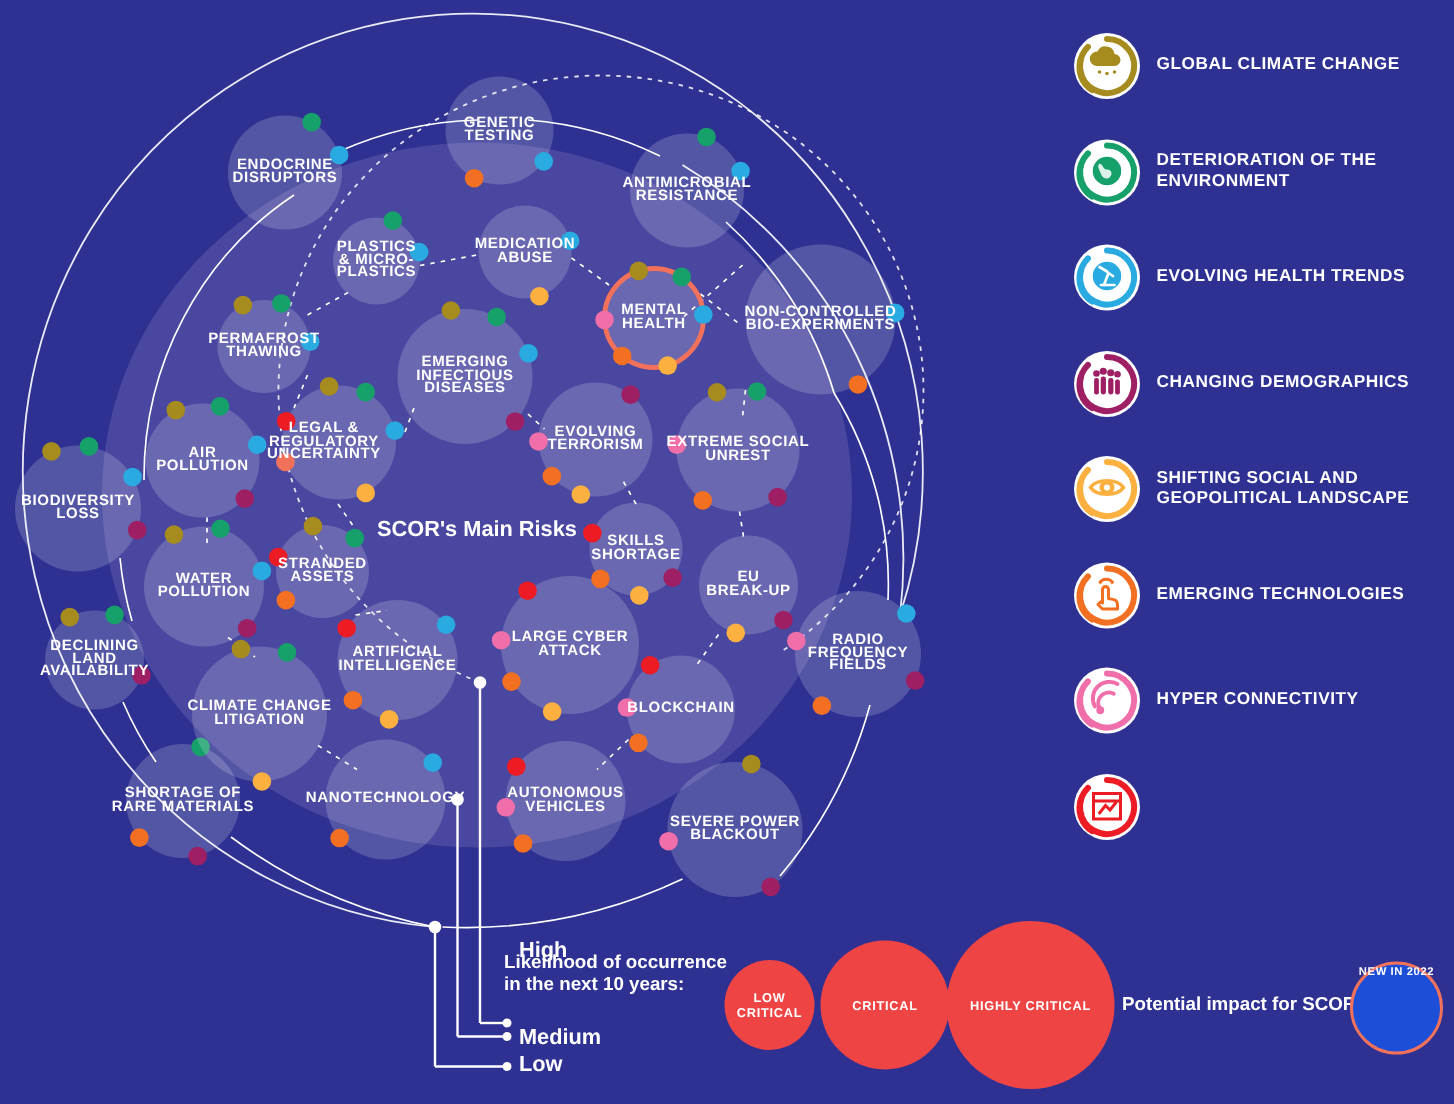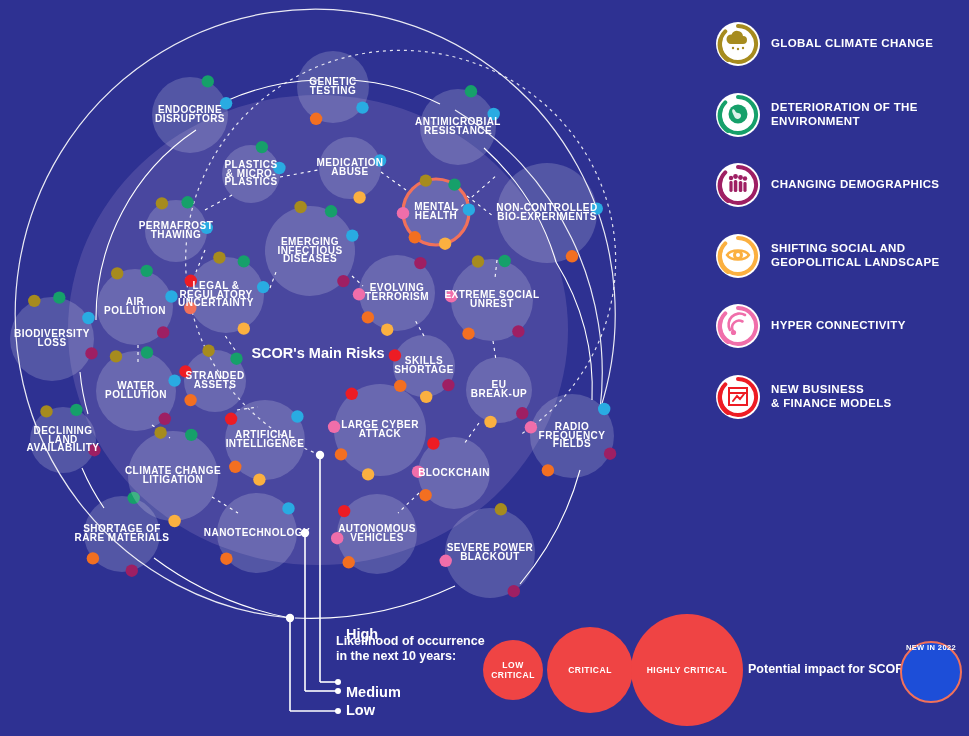--- a/index.html
+++ b/index.html
@@ -401,20 +401,31 @@
             <circle cx="22" cy="21" r="9.5" fill="#16a06a"></circle>
                <path d="M17 16c3 1 2 4 5 4s4 3 2 5-5 1-6-2-3-5-1-7z" fill="#ffffff" opacity=".85"></path>
           </svg>
         </div>
         <div class="legend-label" style="white-space: pre-line;">DETERIORATION OF THE
 ENVIRONMENT</div>
       </div>
       <div class="legend-item">
         <div class="legend-badge">
           <svg width="44" height="44" viewBox="0 0 44 44">
+            <path d="M22 4 A18 18 0 1 1 9.3 9.3" fill="none" stroke="#29abe2" stroke-width="4" stroke-linecap="round"></path>
+                <path d="M4.6 17 A18 18 0 0 0 12 38" fill="none" stroke="#29abe2" stroke-width="4" stroke-linecap="round"></path>
+            <circle cx="22" cy="21" r="9.5" fill="#29abe2"></circle>
+               <path d="M18 27h9M20 27l3-8M23 19l3 2M17 15l5 3" stroke="#ffffff" stroke-width="1.8" fill="none" stroke-linecap="round"></path>
+          </svg>
+        </div>
+        <div class="legend-label" style="white-space: pre-line;">EVOLVING HEALTH TRENDS</div>
+      </div>
+      <div class="legend-item">
+        <div class="legend-badge">
+          <svg width="44" height="44" viewBox="0 0 44 44">
             <path d="M22 4 A18 18 0 1 1 9.3 9.3" fill="none" stroke="#9e1f63" stroke-width="4" stroke-linecap="round"></path>
                 <path d="M4.6 17 A18 18 0 0 0 12 38" fill="none" stroke="#9e1f63" stroke-width="4" stroke-linecap="round"></path>
             <g fill="#9e1f63">
                  <circle cx="15" cy="15" r="2.2"></circle>
               <rect x="13.4" y="18" width="3.2" height="11" rx="1.4"></rect>
                  <circle cx="19.5" cy="13.5" r="2.4"></circle>
               <rect x="17.8" y="17" width="3.5" height="12" rx="1.6"></rect>
                  <circle cx="24.5" cy="14.5" r="2.4"></circle>
               <rect x="22.8" y="18" width="3.5" height="11" rx="1.6"></rect>
                  <circle cx="29" cy="15.5" r="2.2"></circle>
@@ -433,42 +444,51 @@
                <circle cx="22" cy="21" r="5" fill="#fbb040"></circle>
             <circle cx="22" cy="21" r="2" fill="#ffffff"></circle>
           </svg>
         </div>
         <div class="legend-label" style="white-space: pre-line;">SHIFTING SOCIAL AND
 GEOPOLITICAL LANDSCAPE</div>
       </div>
       <div class="legend-item">
         <div class="legend-badge">
           <svg width="44" height="44" viewBox="0 0 44 44">
+            <path d="M22 4 A18 18 0 1 1 9.3 9.3" fill="none" stroke="#f36f21" stroke-width="4" stroke-linecap="round"></path>
+                <path d="M4.6 17 A18 18 0 0 0 12 38" fill="none" stroke="#f36f21" stroke-width="4" stroke-linecap="round"></path>
+            <path d="M19 27v-9a2 2 0 0 1 4 0v6l3 .6c2 .4 3 1.8 3 3.7V31h-10l-3-3 2-2z" fill="#ffffff" stroke="#f36f21" stroke-width="2" stroke-linejoin="round"></path>
+               <path d="M17 14a5 5 0 0 1 9 0" fill="none" stroke="#f36f21" stroke-width="2"></path>
+          </svg>
+        </div>
+        <div class="legend-label" style="white-space: pre-line;">EMERGING TECHNOLOGIES</div>
+      </div>
+      <div class="legend-item">
+        <div class="legend-badge">
+          <svg width="44" height="44" viewBox="0 0 44 44">
             <path d="M22 4 A18 18 0 1 1 9.3 9.3" fill="none" stroke="#f06eaa" stroke-width="4" stroke-linecap="round"></path>
                 <path d="M4.6 17 A18 18 0 0 0 12 38" fill="none" stroke="#f06eaa" stroke-width="4" stroke-linecap="round"></path>
             <g fill="none" stroke="#f06eaa" stroke-width="2.6" stroke-linecap="round">
                  <path d="M14 26a11 11 0 0 1 15-15"></path>
                  <path d="M17 27a7 7 0 0 1 9.5-9.5"></path>
                </g>
             <circle cx="17.5" cy="28.5" r="2.6" fill="#f06eaa"></circle>
           </svg>
         </div>
         <div class="legend-label" style="white-space: pre-line;">HYPER CONNECTIVITY</div>
       </div>
       <div class="legend-item">
         <div class="legend-badge">
           <svg width="44" height="44" viewBox="0 0 44 44">
             <path d="M22 4 A18 18 0 1 1 9.3 9.3" fill="none" stroke="#ed1c24" stroke-width="4" stroke-linecap="round"></path>
                 <path d="M4.6 17 A18 18 0 0 0 12 38" fill="none" stroke="#ed1c24" stroke-width="4" stroke-linecap="round"></path>
             <rect x="13" y="13" width="18" height="17" fill="none" stroke="#ed1c24" stroke-width="2"></rect>
                <path d="M13 18h18M17 26l4-5 3 3 4-5" fill="none" stroke="#ed1c24" stroke-width="2" stroke-linecap="round"></path>
           </svg>
         </div>
-        <div class="legend-label" style="white-space: pre-line;">NEW BUSINESS
-&amp; FINANCE MODELS</div>
       </div>
     </div>
 
   <div class="likelihood-title" style="white-space: pre-line;">Likelihood of occurrence
 in the next 10 years:</div>
   <div class="lik-opt" id="lik-high" style="left:346px;top:626px;">High</div>
   <div class="lik-opt" id="lik-medium" style="left:346px;top:684px;">Medium</div>
   <div class="lik-opt" id="lik-low" style="left:346px;top:702px;">Low</div>
 
   <div id="impact-circles">

